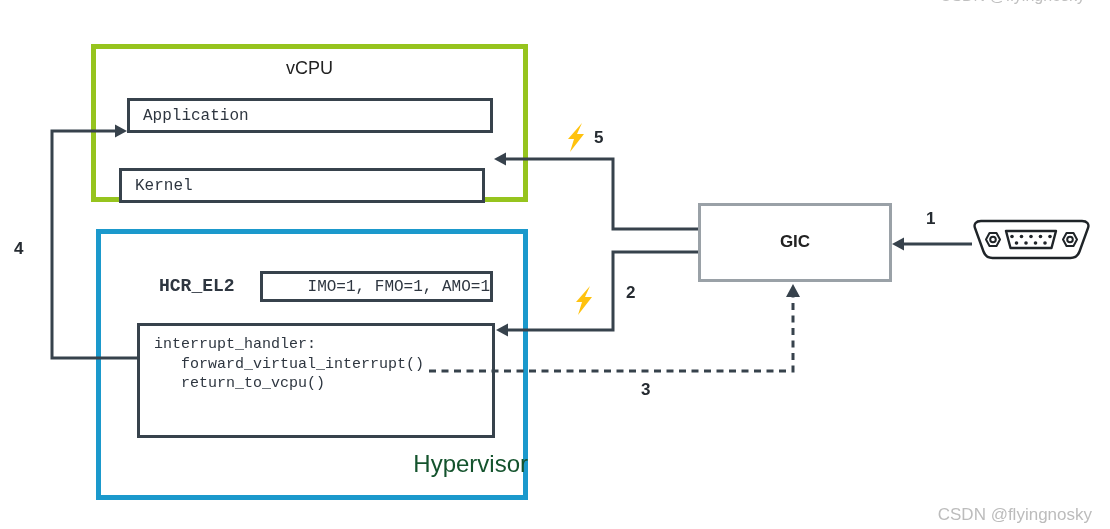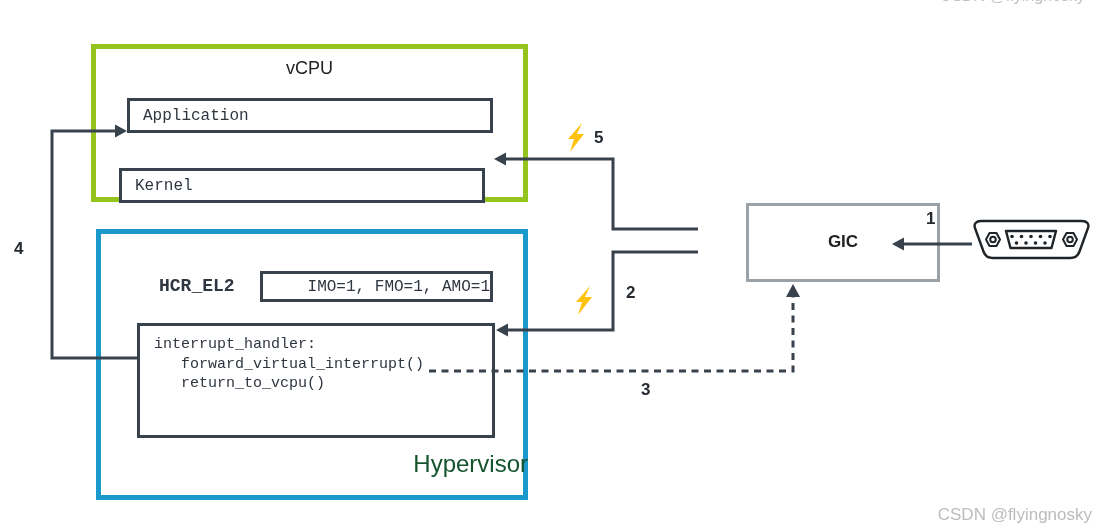--- a/index.html
+++ b/index.html
@@ -5,21 +5,21 @@
   html,body{margin:0;padding:0;background:#fff;}
   #canvas{
     position:relative;width:1110px;height:529px;background:#ffffff;
     font-family:"Liberation Sans",sans-serif;overflow:hidden;color:#2e3640;
   }
   .abs{position:absolute;box-sizing:border-box;}
   
   #vcpu-box{left:91px;top:44px;width:437px;height:158px;border:5px solid #96c41e;background:#fff;}
   #hyp-box{left:96px;top:229px;width:432px;height:271px;border:5px solid #1b99cc;background:#fff;}
   #gic-box{left:698px;top:203px;width:194px;height:79px;border:3px solid #9aa1a7;background:#fff;
-    display:flex;flex-direction:column;align-items:center;justify-content:center;line-height:1.3;margin-left:48px;}
+    display:flex;flex-direction:column;align-items:center;justify-content:center;line-height:1.3;}
   
   .inner{border:3px solid #37424c;background:#fff;display:flex;align-items:center;
     font-family:"Liberation Mono",monospace;color:#2e3640;}
   #app-box{left:127px;top:98px;width:366px;height:35px;font-size:16px;padding-left:13px;}
   #kernel-box{left:119px;top:143px;width:366px;height:35px;font-size:16px;padding-left:13px;margin-top:25px;}
   #imo-box{left:260px;top:271px;width:233px;height:31px;font-size:16px;justify-content:flex-end;}
   #code-box{left:137px;top:323px;width:358px;height:115px;align-items:flex-start;flex-direction:column;
     font-size:15px;line-height:19.5px;padding:9px 0 0 14px;}
   .code-line{white-space:pre;}
   

